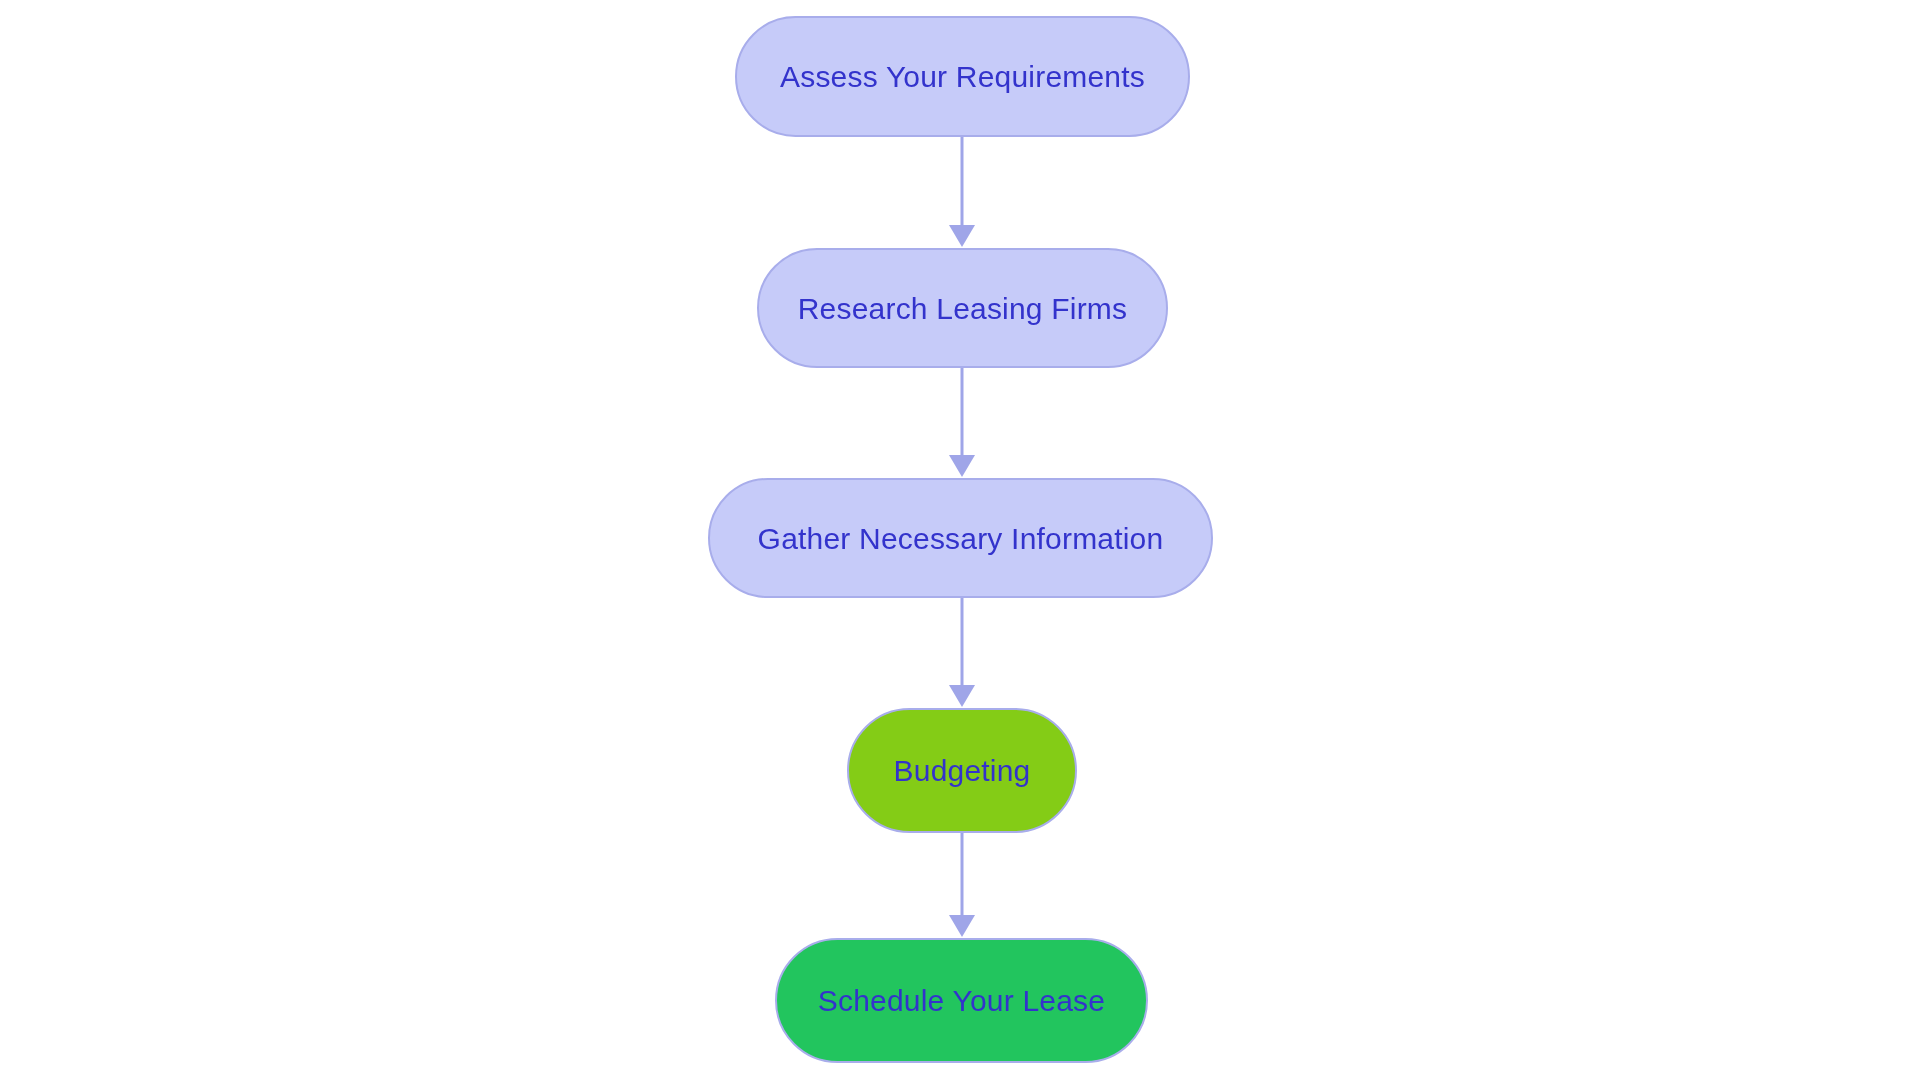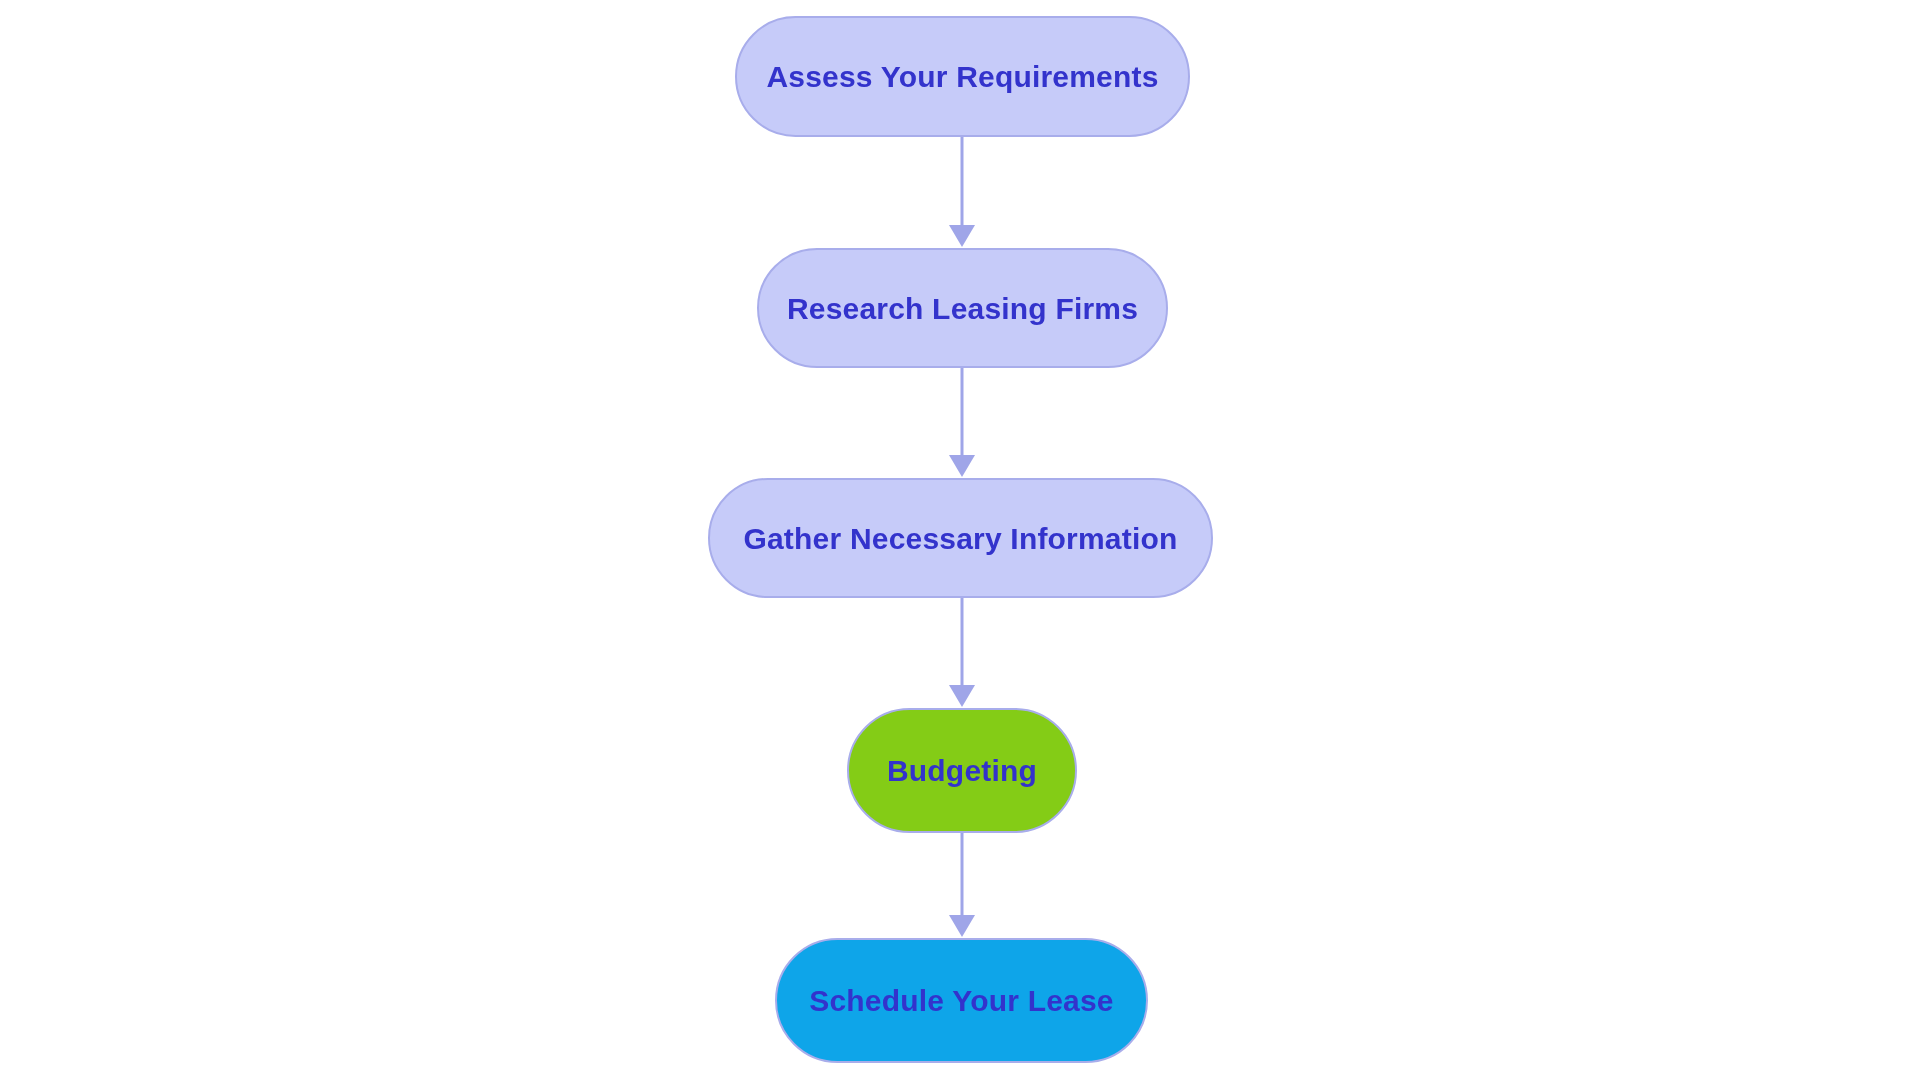--- a/index.html
+++ b/index.html
@@ -26,21 +26,21 @@
     background: #c6cbf9;
     border: 2px solid #a8adeb;
     border-radius: 999px;
     display: flex;
     align-items: center;
     justify-content: center;
     text-align: center;
     color: #3333cc;
     font-family: "Liberation Sans", sans-serif;
     font-size: 30px;
-    font-weight: 700;
+    font-weight: 400;
     letter-spacing: 0.2px;
     line-height: 1.1;
     white-space: nowrap;
     user-select: none;
   }
   .flow-node .node-label {
     display: block;
     padding: 0 10px;
   }
   .flow-connector {
@@ -76,17 +76,17 @@
   </div>
 
   <div class="flow-node" style="left: 708px; top: 478px; width: 505px; height: 120px; background: rgb(198, 203, 249); border-color: rgb(168, 173, 235); color: rgb(51, 51, 204);">
     <span class="node-label">Gather Necessary Information</span>
   </div>
 
   <div class="flow-node" style="left: 847px; top: 708px; width: 230px; height: 125px; background: #84cc16; border-color: rgb(168, 173, 235); color: rgb(51, 51, 204);">
     <span class="node-label">Budgeting</span>
   </div>
 
-  <div class="flow-node" style="left: 775px; top: 938px; width: 373px; height: 125px; background: #0ea5e9; border-color: rgb(168, 173, 235); color: rgb(51, 51, 204);">
+  <div class="flow-node" style="left: 775px; top: 938px; width: 373px; height: 125px; background: #22c55e; border-color: rgb(168, 173, 235); color: rgb(51, 51, 204);">
     <span class="node-label">Schedule Your Lease</span>
   </div>
 
 </div>
 
 </body></html>

